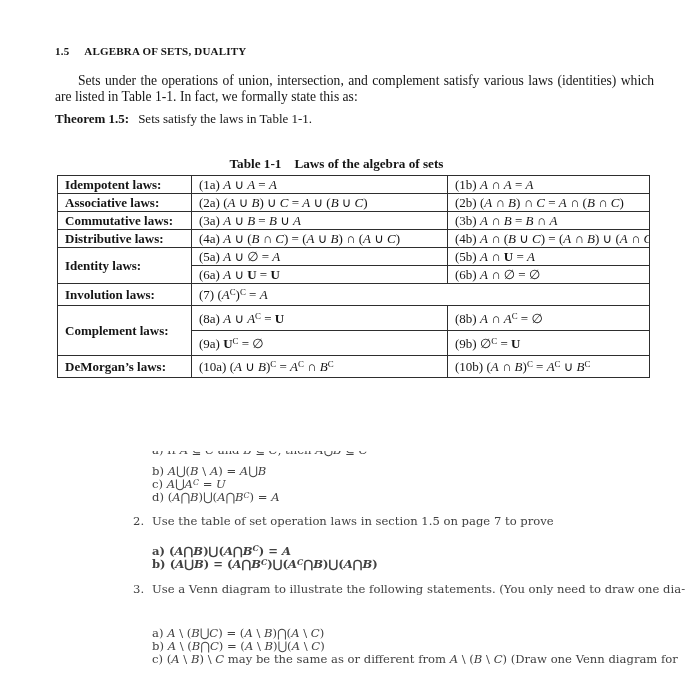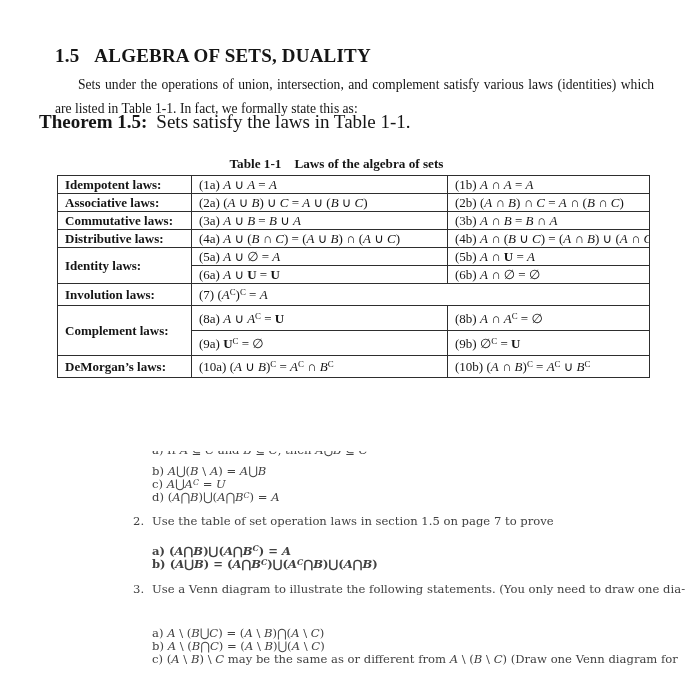--- a/index.html
+++ b/index.html
@@ -2,27 +2,27 @@
 <html><head>
 <meta charset="utf-8">
 <style>
   html,body { margin:0; padding:0; background:#ffffff; }
   .page {
     position:relative; width:700px; height:700px; overflow:hidden;
     background:#ffffff; color:#151515;
     font-family:"Liberation Serif", serif;
   }
   
-  .heading { position:absolute; top:45px; left:55px; font-size:19px; font-weight:bold; letter-spacing:.2px; }
+  .heading { position:absolute; top:45px; left:55px; font-size:11px; font-weight:bold; letter-spacing:.2px; }
   .heading .num { margin-right:15px; }
   .intro {
     position:absolute; top:73px; left:55px; width:599px;
-    font-size:13.6px; line-height:24px; text-align:justify; text-indent:23px;
+    font-size:13.6px; line-height:16px; text-align:justify; text-indent:23px;
   }
-  .theorem { position:absolute; top:111px; left:39px; font-size:19px; }
+  .theorem { position:absolute; top:111px; left:55px; font-size:13px; }
   .theorem .t-label { font-weight:bold; margin-right:9px; }
   
   .caption { position:absolute; top:156px; left:40px; width:593px; text-align:center; font-size:13.2px; font-weight:bold; }
   .caption .cap-num { margin-right:13px; }
   table.laws {
     position:absolute; top:175px; left:57px; width:593px;
     border-collapse:collapse; font-size:13px; table-layout:fixed;
   }
   table.laws td { border:1.5px solid #2e2e2e; padding:1px 7px; line-height:15px; vertical-align:middle; overflow:hidden; white-space:nowrap;margin-left:24px; }
   table.laws td.lbl { font-weight:bold; width:119px; }

